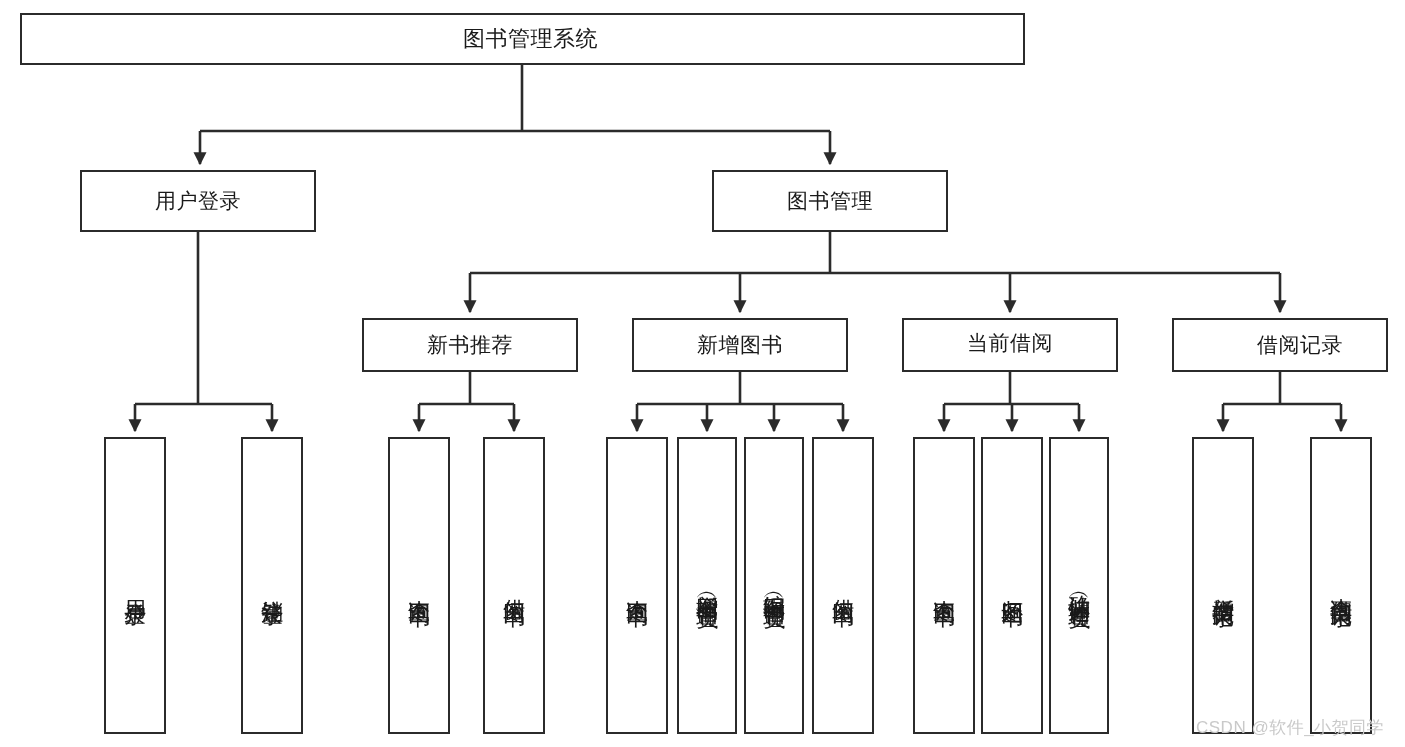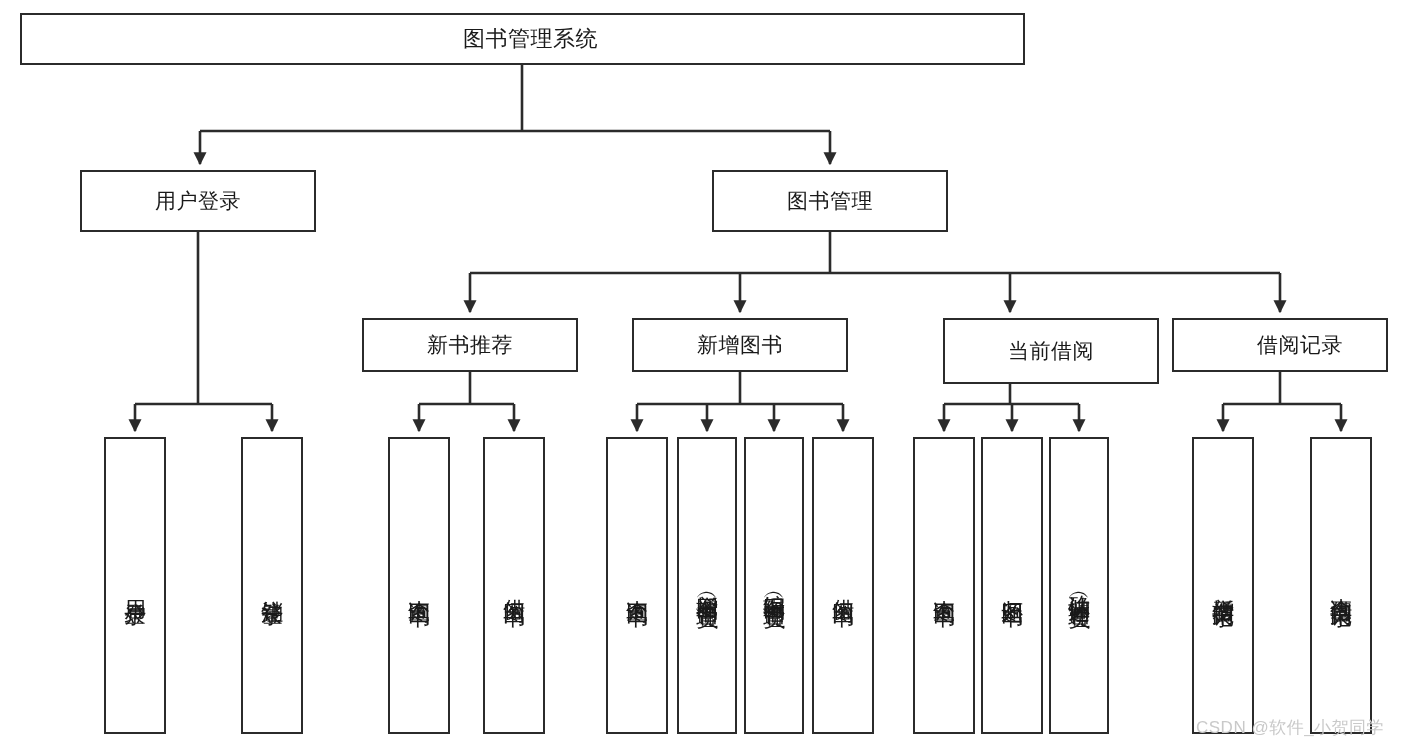--- a/index.html
+++ b/index.html
@@ -129,21 +129,21 @@
       </div>
       <div class="node horizontal" style="left: 712px; top: 170px; width: 236px; height: 62px;">
         <span class="lbl">图书管理</span>
       </div>
       <div class="node horizontal" style="left: 362px; top: 318px; width: 216px; height: 54px;">
         <span class="lbl">新书推荐</span>
       </div>
       <div class="node horizontal" style="left: 632px; top: 318px; width: 216px; height: 54px;">
         <span class="lbl">新增图书</span>
       </div>
-      <div class="node horizontal" style="left: 943px; top: 318px; width: 216px; height: 66px;">
+      <div class="node horizontal" style="left: 902px; top: 318px; width: 216px; height: 54px; font-family: Liberation Mono, monospace;">
         <span class="lbl">当前借阅</span>
       </div>
       <div class="node horizontal" style="left: 1172px; top: 318px; width: 216px; height: 54px; padding-left: 40px;">
         <span class="lbl">借阅记录</span>
       </div>
       <div class="node vertical" style="left: 104px; top: 437px; width: 62px; height: 297px;">
         <span class="lbl">用户登录</span>
       </div>
       <div class="node vertical" style="left: 241px; top: 437px; width: 62px; height: 297px;">
         <span class="lbl">注销登录</span>

